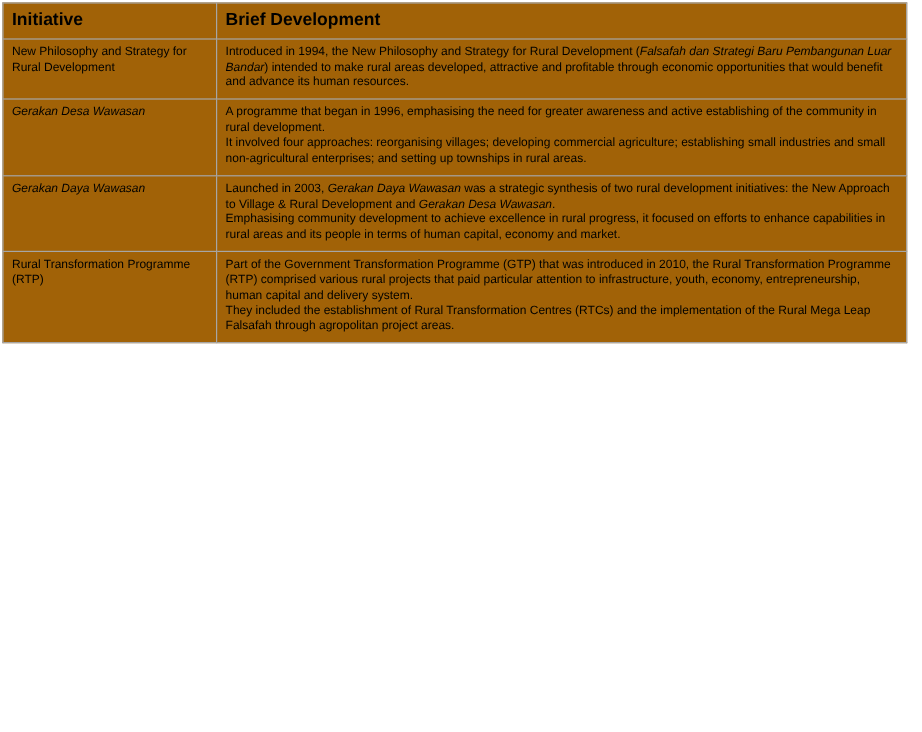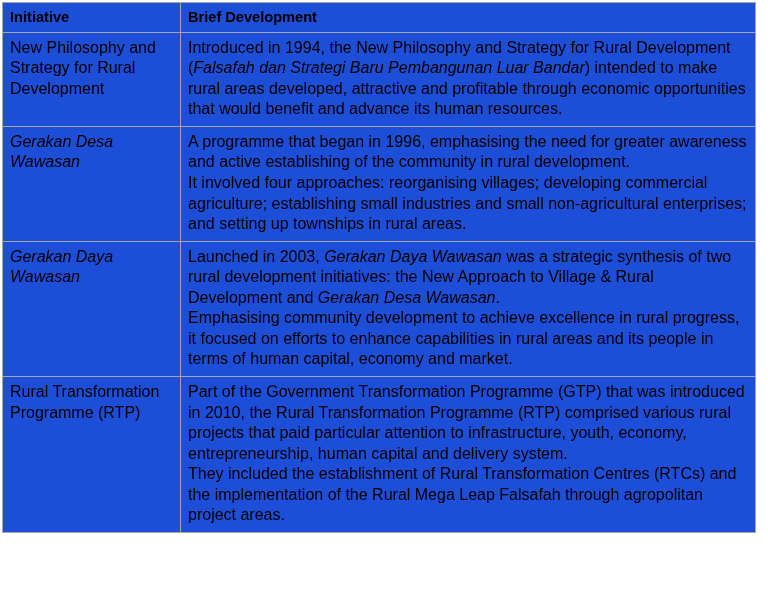--- a/index.html
+++ b/index.html
@@ -19,32 +19,32 @@
     position: absolute;
     left: 2px;
     top: 2px;
     width: 753px;
   }
 
   table.initiatives {
     border-collapse: collapse;
     table-layout: fixed;
     width: 753px;
-    background: #1d4ed8;
+    background: #a16207;
   }
 
   table.initiatives col.col-initiative { width: 178px; }
   table.initiatives col.col-description { width: 575px; }
 
   table.initiatives th,
   table.initiatives td {
     border: 1px solid #a6a6a6;
     vertical-align: top;
     padding: 5px 7px 6px 7px;
-    font-size: 16px;
+    font-size: 10px;
     line-height: 1.285;
     text-align: left;
   }
 
   table.initiatives thead th {
     font-weight: bold;
     padding-top: 5px;
     padding-bottom: 5px;
     font-size: 14.6px;
   }

